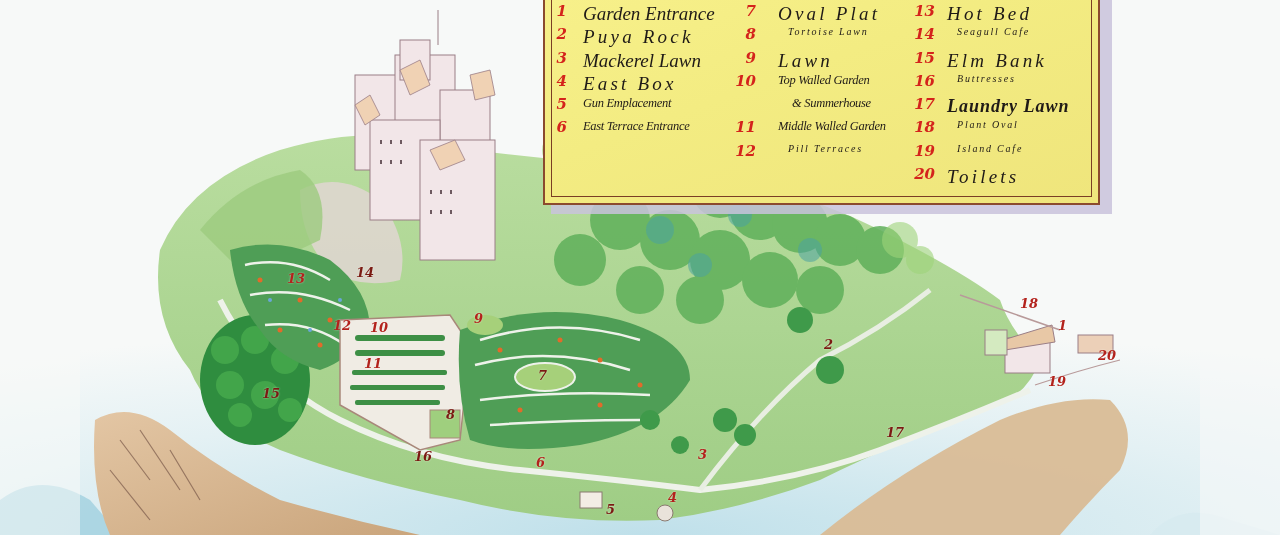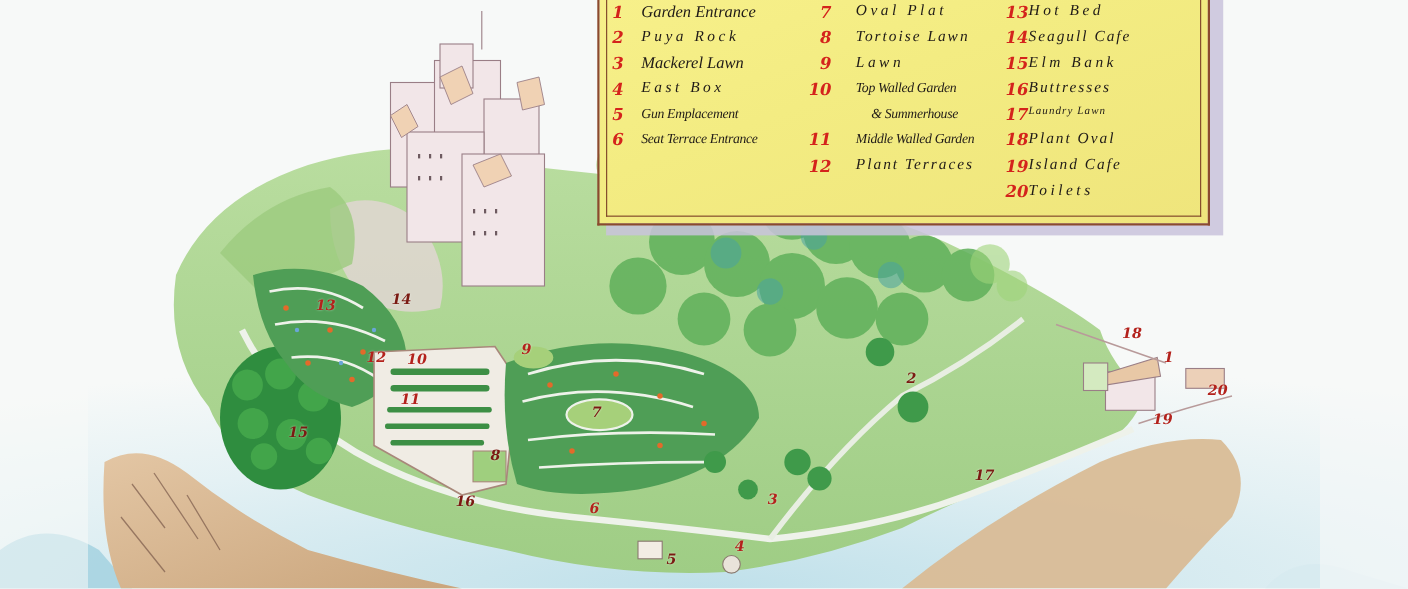--- a/index.html
+++ b/index.html
@@ -37,32 +37,32 @@
   .legend-item { position: relative; height: 23.3px; white-space: nowrap; }
   .legend-item .num {
     position: absolute; left: 0; top: 0;
     color: #d4231c; font-style: italic; font-weight: bold;
     font-size: 15px; font-family: "DejaVu Serif", serif;
     width: 30px; text-align: right;
   }
   .legend-item .name {
     position: absolute; left: 37px; top: 1px;
     color: #1f1a17; font-style: italic;
-    font-size: 15px; font-family: "Liberation Serif", serif;
-  }
-  .legend-item .name.wide { letter-spacing: 3.2px; font-size: 14px; }
-  .legend-item .name.mid { letter-spacing: 1.8px; font-size: 14px; }
+    font-size: 19px; font-family: "Liberation Serif", serif;
+  }
+  .legend-item .name.wide { letter-spacing: 3.2px; font-size: 19px; }
+  .legend-item .name.mid { letter-spacing: 1.8px; font-size: 10px; margin-left: 10px; }
   .legend-item .name.tight { letter-spacing: -0.3px; font-size: 12.5px; text-align: center; }
   .legend-item.sub .name { left: 62px; }
   .c1 .legend-item .num { width: 12px; left: 10px; }
   .c1 .legend-item .name { left: 38px; }
   .c2 .legend-item .num { width: 14px; left: 2px; }
   .c2 .legend-item .name { left: 38px; }
   .c3 .legend-item .num { width: 24px; left: 0; }
-  .c3 .legend-item .name { left: 24px; }
+  .c3 .legend-item .name { left: 36px; }
 
   
   .label {
     position: absolute; color: #b3221c; font-style: italic; font-weight: bold;
     font-size: 13px; font-family: "DejaVu Serif", serif;
     text-shadow: 0 0 2px rgba(255,255,255,0.6);
   }
   .label.dark { color: #7a1a12; }
 </style>
 </head>
@@ -282,21 +282,21 @@
     <div class="legend-item">
         <span class="num">4</span>
         <span class="name wide">East Box</span>
       </div>
     <div class="legend-item">
         <span class="num">5</span>
         <span class="name tight">Gun Emplacement</span>
       </div>
     <div class="legend-item">
         <span class="num">6</span>
-        <span class="name tight">Seat Terrace Entrance</span>
+        <span class="name tight">East Terrace Entrance</span>
       </div>
   </div>
 
   <div class="legend-col c2">
     <div class="legend-item">
         <span class="num">7</span>
         <span class="name wide">Oval Plat</span>
       </div>
     <div class="legend-item">
         <span class="num">8</span>
@@ -312,21 +312,21 @@
       </div>
     <div class="legend-item sub">
         <span class="name tight" style="left:52px;">&amp; Summerhouse</span>
       </div>
     <div class="legend-item">
         <span class="num" style="left:-6px;width:22px;">11</span>
         <span class="name tight">Middle Walled Garden</span>
       </div>
     <div class="legend-item">
         <span class="num" style="left:-6px;width:22px;">12</span>
-        <span class="name mid">Plant Terraces</span>
+        <span class="name mid">Pill Terraces</span>
       </div>
   </div>
 
   <div class="legend-col c3">
     <div class="legend-item">
         <span class="num">13</span>
         <span class="name wide">Hot Bed</span>
       </div>
     <div class="legend-item">
         <span class="num">14</span>
@@ -335,21 +335,21 @@
     <div class="legend-item">
         <span class="num">15</span>
         <span class="name wide">Elm Bank</span>
       </div>
     <div class="legend-item">
         <span class="num">16</span>
         <span class="name mid">Buttresses</span>
       </div>
     <div class="legend-item">
         <span class="num">17</span>
-        <span class="name" style="letter-spacing:1px;font-size:10px;">Laundry Lawn</span>
+        <span class="name" style="letter-spacing:1px;font-size:18px;font-weight:bold;">Laundry Lawn</span>
       </div>
     <div class="legend-item">
         <span class="num">18</span>
         <span class="name mid">Plant Oval</span>
       </div>
     <div class="legend-item">
         <span class="num">19</span>
         <span class="name mid">Island Cafe</span>
       </div>
     <div class="legend-item">

